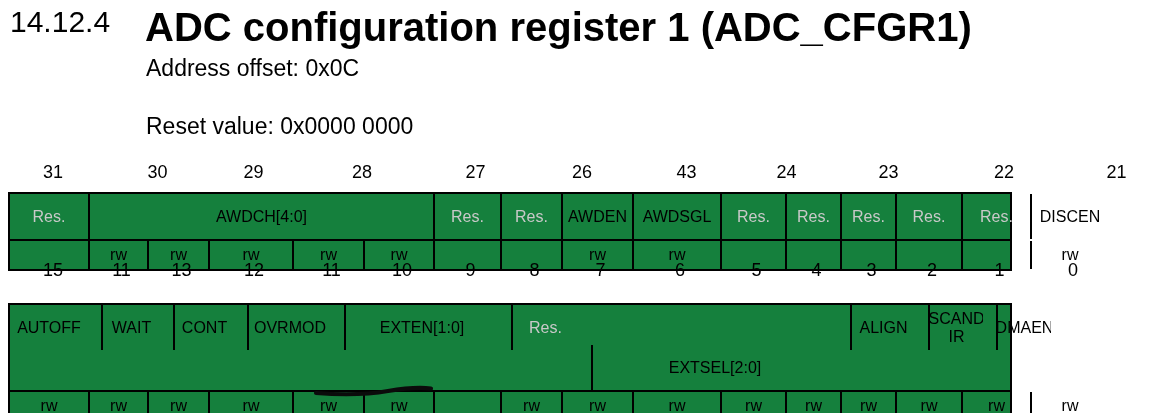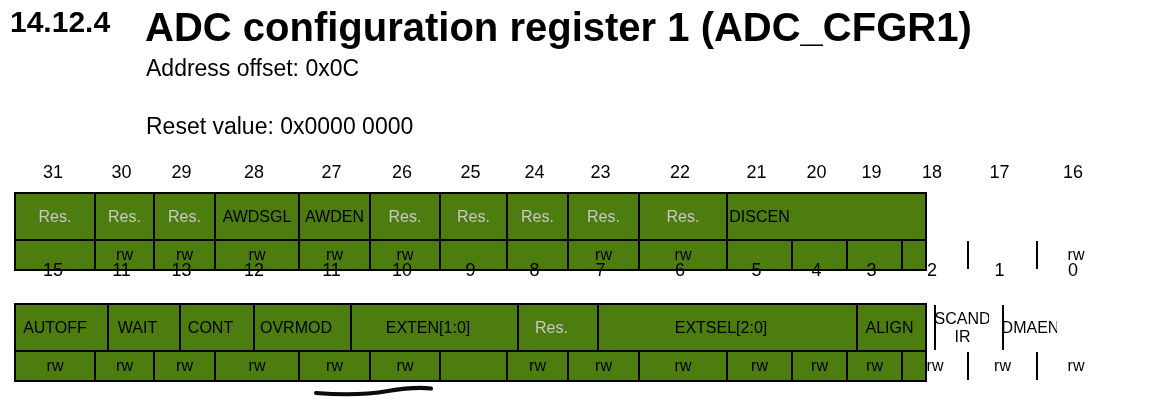--- a/index.html
+++ b/index.html
@@ -10,43 +10,43 @@
     --c-bg:#ffffff;
   }
   html,body{margin:0;padding:0;}
   body{
     width:1150px;height:413px;position:relative;overflow:hidden;
     background:var(--c-bg);color:var(--c-text);
     font-family:"Liberation Sans", sans-serif;
   }
   .section-number{
     position:absolute;left:10px;top:5px;
-    font-size:30px;font-weight:bold;white-space:nowrap;
+    font-size:30px;font-weight:normal;white-space:nowrap;
   }
   .page-title{
     position:absolute;left:145px;top:5px;
     font-size:40px;font-weight:bold;white-space:nowrap;
   }
   .subline{
     position:absolute;left:146px;
     font-size:23px;white-space:nowrap;
   }
   .addr{top:55px;}
   .reset{top:97px;margin-top:16px;}
 
   .bitnums{
     position:absolute;left:14px;width:1102px;display:grid;
   }
   .bitnums .bn{
     text-align:center;font-size:18px;height:22px;line-height:22px;
   }
   .regtable{
-    position:absolute;left:14px;width:913px;
+    position:absolute;left:8px;width:1004px;
     border:2px solid var(--c-border);box-sizing:border-box;
-    background:#4d7c0f;
+    background:#15803d;
   }
   .rowgrid{display:grid;}
   .rowgrid .cell{
     display:flex;align-items:center;justify-content:center;
     text-align:center;font-size:16px;line-height:18px;
     white-space:pre-line;overflow:hidden;
     border-left:2px solid var(--c-border);
     box-sizing:border-box;
   }
   .rowgrid .cell.first{border-left:none;}
@@ -58,45 +58,46 @@
 </style>
 </head>
 <body>
 
 <div class="section-number">14.12.4</div>
 <div class="page-title">ADC configuration register 1 (ADC_CFGR1)</div>
 <div class="subline addr">Address offset: 0x0C</div>
 <div class="subline reset">Reset value: 0x0000 0000</div>
 
 <div id="reg-diagram">
-    <div class="bitnums" style="top: 161px; grid-template-columns: 78px 59px 61px 84px 71px 70px 67px 61px 71px 88px 65px 55px 55px 66px 69px 78px;">
+    <div class="bitnums" style="top: 161px; grid-template-columns: 78px 59px 61px 84px 71px 70px 67px 61px 71px 88px 65px 55px 55px 66px 69px 78px; gap: 36px;">
       <div class="bn">31</div>
       <div class="bn">30</div>
       <div class="bn">29</div>
       <div class="bn">28</div>
       <div class="bn">27</div>
       <div class="bn">26</div>
-      <div class="bn">25</div>
+      <div class="bn">43</div>
       <div class="bn">24</div>
       <div class="bn">23</div>
       <div class="bn">22</div>
       <div class="bn">21</div>
       <div class="bn">20</div>
       <div class="bn">19</div>
       <div class="bn">18</div>
       <div class="bn">17</div>
       <div class="bn">16</div>
     </div>
     <div class="regtable" style="top: 192px;">
       <div class="rowgrid labels" style="grid-template-columns: 78px 59px 61px 84px 71px 70px 67px 61px 71px 88px 65px 55px 55px 66px 69px 78px;">
         <div class="cell reserved first">Res.</div>
+        <div class="cell" style="grid-column: span 5;">AWDCH[4:0]</div>
         <div class="cell reserved">Res.</div>
         <div class="cell reserved">Res.</div>
+        <div class="cell">AWDEN</div>
         <div class="cell">AWDSGL</div>
-        <div class="cell">AWDEN</div>
         <div class="cell reserved">Res.</div>
         <div class="cell reserved">Res.</div>
         <div class="cell reserved">Res.</div>
         <div class="cell reserved">Res.</div>
         <div class="cell reserved">Res.</div>
         <div class="cell">DISCEN</div>
       </div>
       <div class="rowgrid access-row" style="grid-template-columns: 78px 59px 61px 84px 71px 70px 67px 61px 71px 88px 65px 55px 55px 66px 69px 78px;">
         <div class="cell first"></div>
         <div class="cell">rw</div>
@@ -135,21 +136,21 @@
       <div class="bn">0</div>
     </div>
     <div class="regtable" style="top: 303px;">
       <div class="rowgrid labels" style="grid-template-columns: 78px 59px 61px 84px 71px 70px 67px 61px 71px 88px 65px 55px 55px 66px 69px 78px; gap: 13px;">
         <div class="cell first">AUTOFF</div>
         <div class="cell">WAIT</div>
         <div class="cell">CONT</div>
         <div class="cell">OVRMOD</div>
         <div class="cell" style="grid-column: span 2;">EXTEN[1:0]</div>
         <div class="cell reserved">Res.</div>
-        <div class="cell" style="grid-column: span 3;">EXTSEL[2:0]</div>
+        <div class="cell" style="grid-column: span 3; margin-top: 40px;">EXTSEL[2:0]</div>
         <div class="cell">ALIGN</div>
         <div class="cell">SCAND
 IR</div>
         <div class="cell">DMAEN</div>
       </div>
       <div class="rowgrid access-row" style="grid-template-columns: 78px 59px 61px 84px 71px 70px 67px 61px 71px 88px 65px 55px 55px 66px 69px 78px;">
         <div class="cell first">rw</div>
         <div class="cell">rw</div>
         <div class="cell">rw</div>
         <div class="cell">rw</div>

